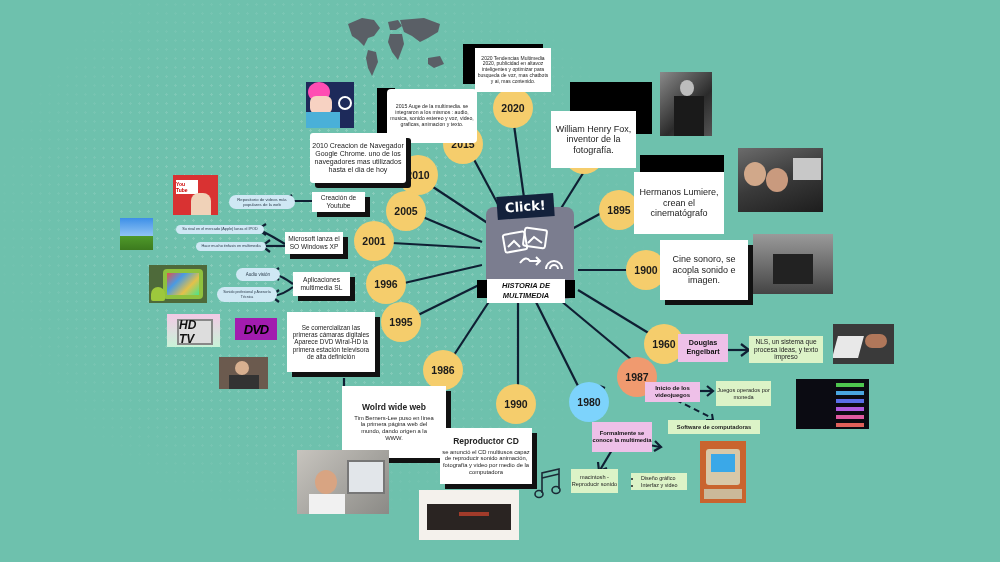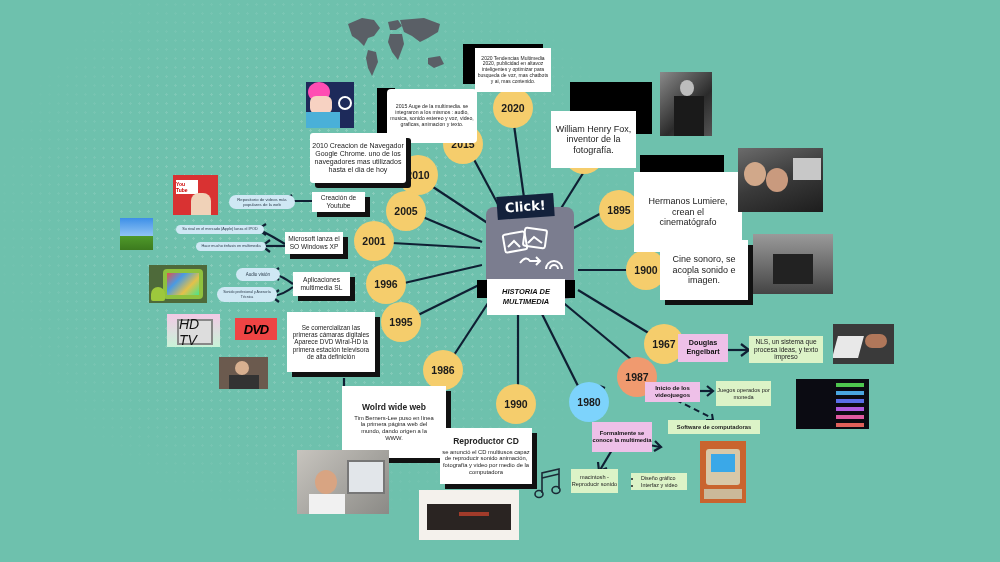--- a/index.html
+++ b/index.html
@@ -99,21 +99,21 @@
       <path d="M60 62 a8 8 0 0 1 16 0"></path>
       <path d="M64 62 a4 4 0 0 1 8 0"></path>
     </g>
   </svg>
 </div>
 <div class="abs" style="left:497px;top:195px;background:#13213b;color:#fff;font-weight:bold;font-size:13px;padding:4px 8px;transform:rotate(-4deg);font-family:'DejaVu Sans',sans-serif;">
   <span>Click!</span>
 </div>
 <div class="blackblock" style="left:477px;top:280px;width:10px;height:18px;"></div>
 <div class="blackblock" style="left:565px;top:280px;width:10px;height:18px;"></div>
-<div class="abs" style="left:487px;top:279px;width:78px;height:36px;background:#fff;text-align:center;font-style:italic;font-weight:bold;font-size:7.5px;line-height:10px;color:#111;display:flex;flex-direction:column;justify-content:center;">
+<div class="abs" style="left:487px;top:279px;width:78px;height:24px;background:#fff;text-align:center;font-style:italic;font-weight:bold;font-size:7.5px;line-height:10px;color:#111;display:flex;flex-direction:column;justify-content:center;">
   <span>HISTORIA DE</span>
   <span>MULTIMEDIA</span>
 </div>
 
 <div class="year" style="left:493px;top:88px;">
     <span>2020</span>
   </div>
 <div class="year" style="left:443px;top:124px;">
     <span>2015</span>
   </div>
@@ -138,21 +138,21 @@
 <div class="year" style="left:496px;top:384px;">
     <span>1990</span>
   </div>
 <div class="year peach" style="left:569px;top:382px;">
     <span>1980</span>
   </div>
 <div class="year orange" style="left:617px;top:357px;">
     <span>1987</span>
   </div>
 <div class="year" style="left:644px;top:324px;">
-    <span>1967</span>
+    <span>1960</span>
   </div>
 <div class="year" style="left:626px;top:250px;">
     <span>1900</span>
   </div>
 <div class="year" style="left:599px;top:190px;">
     <span>1895</span>
   </div>
 <div class="year" style="left:564px;top:134px;">
     <span>1839</span>
   </div>
@@ -240,21 +240,21 @@
 </div>
 <div class="green" style="left:749px;top:336px;width:74px;height:27px;font-size:6.6px;">
   <span>NLS, un sistema que procesa ideas, y texto impreso</span>
 </div>
 
 <div class="card" style="left:660px;top:240px;width:84px;height:56px;font-size:9px;padding:2px;">
   <span>Cine sonoro, se acopla sonido e imagen.</span>
 </div>
 
 <div class="blackblock" style="left:640px;top:155px;width:84px;height:52px;"></div>
-<div class="card noshadow" style="left:634px;top:172px;width:82px;height:54px;font-size:9px;padding:13px;">
+<div class="card noshadow" style="left:634px;top:172px;width:82px;height:54px;font-size:9px;padding:4px;">
   <span>Hermanos Lumiere, crean el cinematógrafo</span>
 </div>
 
 <div class="blackblock" style="left:570px;top:82px;width:82px;height:52px;"></div>
 <div class="card noshadow" style="left:551px;top:87px;width:81px;height:53px;font-size:9px;padding:2px;margin-top:24px;">
   <span>William Henry Fox, inventor de la fotografía.</span>
 </div>
 
 <div class="photo" style="left:660px;top:72px;width:52px;height:64px;background:linear-gradient(135deg,#8a8a8a,#2b2b2b 60%,#555);">
   <div style="position:absolute;left:20px;top:8px;width:14px;height:16px;border-radius:50%;background:#bdbdbd;"></div>
@@ -293,24 +293,24 @@
   <div style="position:absolute;left:18px;top:20px;width:22px;height:24px;border-radius:50%;background:#d8a482;"></div>
   <div style="position:absolute;left:12px;top:44px;width:36px;height:20px;background:#f1f1f1;"></div>
   <div style="position:absolute;left:50px;top:10px;width:34px;height:30px;background:#e2e6ea;border:2px solid #777;"></div>
 </div>
 <div class="photo" style="left:219px;top:357px;width:49px;height:32px;background:#6b5a4e;">
   <div style="position:absolute;left:16px;top:4px;width:14px;height:14px;border-radius:50%;background:#d8b090;"></div>
   <div style="position:absolute;left:10px;top:18px;width:30px;height:14px;background:#333;"></div>
 </div>
 <div class="photo" style="left:167px;top:314px;width:53px;height:33px;background:linear-gradient(180deg,#f3c9e6,#c8f3d8);">
   <div style="position:absolute;left:10px;top:5px;width:32px;height:22px;background:#ddd;border:2px solid #888;display:flex;align-items:center;justify-content:center;">
-    <span style="font-weight:normal;font-style:italic;font-size:14px;color:#111;">HD TV</span>
-  </div>
-</div>
-<div class="photo" style="left:235px;top:318px;width:42px;height:22px;background:#ef4444;display:flex;align-items:center;justify-content:center;">
+    <span style="font-weight:bold;font-style:italic;font-size:12px;color:#111;">HD TV</span>
+  </div>
+</div>
+<div class="photo" style="left:235px;top:318px;width:42px;height:22px;background:#a21caf;display:flex;align-items:center;justify-content:center;">
   <span style="font-weight:900;font-style:italic;font-size:13px;color:#000;letter-spacing:-1px;">DVD</span>
 </div>
 <div class="photo" style="left:149px;top:265px;width:58px;height:38px;background:#4e6a3a;">
   <div style="position:absolute;left:14px;top:4px;width:40px;height:30px;background:#8fc13e;border-radius:4px;"></div>
   <div style="position:absolute;left:18px;top:8px;width:32px;height:22px;background:linear-gradient(135deg,#e3524a,#4a9ae3,#e3c14a,#4ae38a);"></div>
   <div style="position:absolute;left:2px;top:22px;width:14px;height:14px;border-radius:7px 7px 2px 2px;background:#9dc83c;"></div>
 </div>
 <div class="photo" style="left:120px;top:218px;width:33px;height:32px;background:linear-gradient(180deg,#3d8fe8 0%,#8fc3f3 55%,#4f9a2a 56%,#3c7a1e 100%);"></div>
 <div class="photo" style="left:173px;top:175px;width:45px;height:40px;background:#d93232;">
   <div style="position:absolute;left:3px;top:5px;width:22px;height:14px;background:#fff;display:flex;align-items:center;justify-content:center;">

